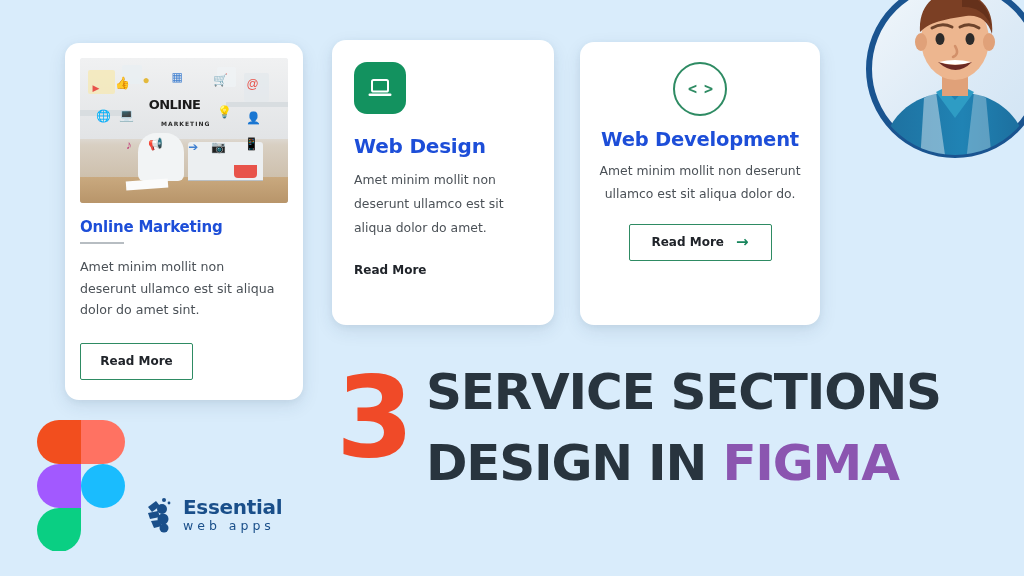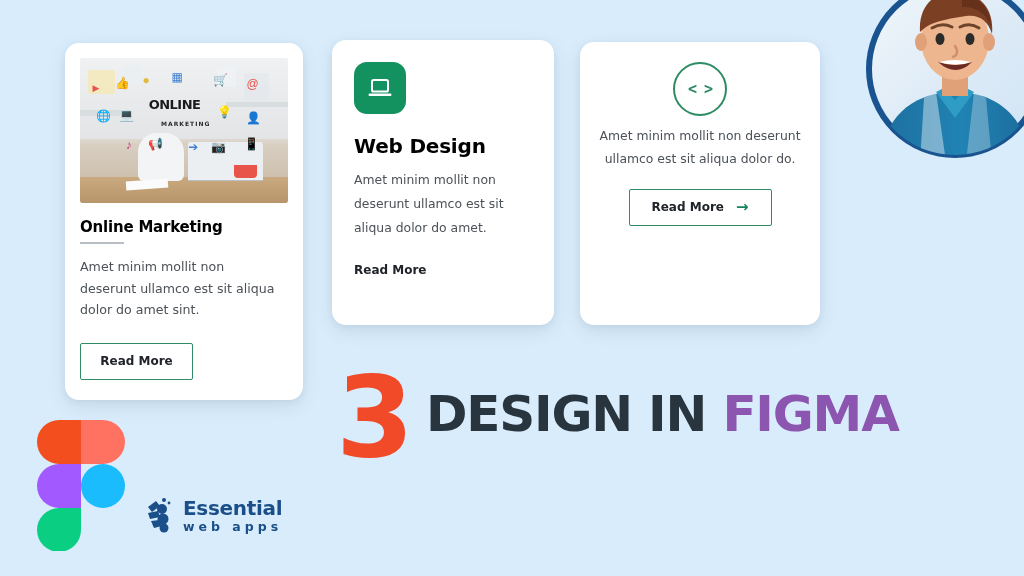--- a/index.html
+++ b/index.html
@@ -57,21 +57,21 @@
     font-size:13px; letter-spacing:-0.5px;
   }
   .word-marketing {
     position:absolute; left:39%; top:43%;
     font-family:"DejaVu Sans", sans-serif; font-weight:700; color:#2a2a2a;
     font-size:6px; letter-spacing:1px;
   }
 
   .card-title {
     font-family:"DejaVu Sans", sans-serif;
-    font-weight:700; color:#000000; letter-spacing:-0.2px;
+    font-weight:700; color:#1d4ed8; letter-spacing:-0.2px;
   }
   #card-marketing .card-title { font-size:15px; margin-top:15px; }
   .title-underline { width:44px; height:2px; background:#b7bdc2; margin-top:6px; }
   #card-design .card-title { font-size:20px; margin-top:20px; }
   #card-dev .card-title { font-size:19.5px; margin-top:12px; }
 
   .card-body {
     color:#4b5157; font-size:12.6px; line-height:1.72;
     font-family:"DejaVu Sans", sans-serif;
   }
@@ -118,28 +118,28 @@
     font-family:"DejaVu Sans", sans-serif; font-weight:700;
     font-size:50px; line-height:0.98; color:#28343e; letter-spacing:-1.2px;
   }
   .headline .lines .l2 { margin-top:22px; }
   .figma-word { color:#8b55b0; }
 
   
   #figma-logo { position:absolute; left:36px; top:420px; width:90px; height:131px; }
 
   
-  #brand { position:absolute; left:142px; top:497px; display:flex; align-items:flex-end; gap:7px; }
+  #brand { position:absolute; left:142px; top:497px; display:flex; align-items:flex-start; gap:7px; }
   #brand .bwords { line-height:1; }
   #brand .b1 {
     font-family:"DejaVu Sans", sans-serif; font-weight:700; font-size:20px;
     color:#1a4f8a; letter-spacing:-0.3px;
   }
   #brand .b2 {
-    font-family:"DejaVu Sans", sans-serif; font-weight:700; font-size:12.5px;
+    font-family:"DejaVu Sans", sans-serif; font-weight:400; font-size:12.5px;
     color:#1a4f8a; letter-spacing:4px; margin-top:3px;
   }
 
   
   #avatar { position:absolute; left:862px; top:-24px; width:186px; height:186px; }
 </style>
 </head>
 <body>
 
 <div class="stage">
@@ -189,30 +189,32 @@
         <rect x="1.5" y="16.5" width="23" height="2.4" rx="1.2" fill="#ffffff"></rect>
       </svg>
     </div>
     <div class="card-title">Web Design</div>
     <div class="card-body">Amet minim mollit non deserunt ullamco est sit aliqua dolor do amet.</div>
     <a href="#" class="link-plain">Read More</a>
   </div>
 
   <div class="card" id="card-dev">
     <div class="icon-circle">&lt; &gt;</div>
+    <div class="card-title">Web Development</div>
     <div class="card-body">Amet minim mollit non deserunt ullamco est sit aliqua dolor do.</div>
     <button class="btn-outline" id="btn-dev">
       <span>Read More</span>
       <span class="arrow-ico">→</span>
     </button>
   </div>
 
   <div class="headline">
     <div class="num">3</div>
     <div class="lines">
+      <div class="l1">SERVICE SECTIONS</div>
       <div class="l2">
         <span>DESIGN IN </span><span class="figma-word">FIGMA</span>
       </div>
     </div>
   </div>
 
   <div id="figma-logo">
     <svg width="90" height="131" viewBox="0 0 90 131" aria-hidden="true">
       <path d="M23 0h22v44H23a22 22 0 1 1 0-44z" fill="#f24e1e"></path>
       <path d="M45 0h22a22 22 0 0 1 0 44H45z" fill="#ff7262"></path>

